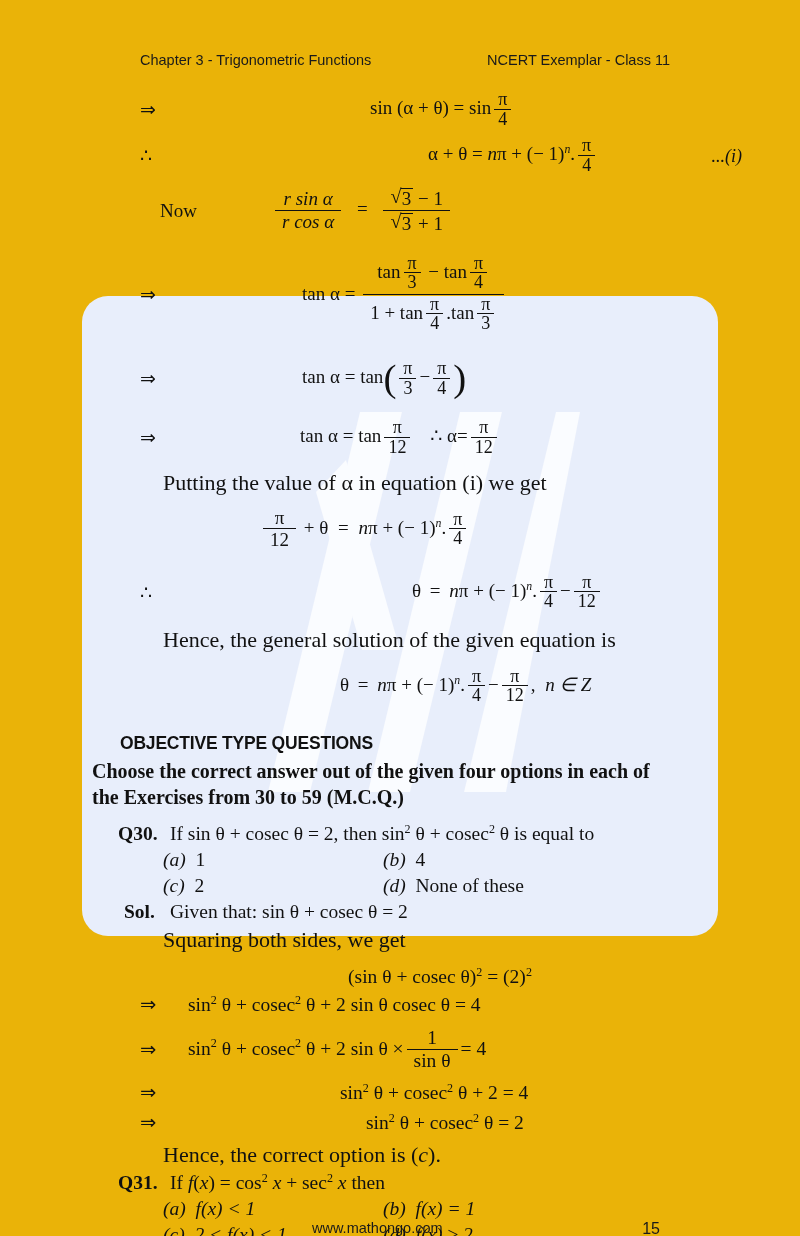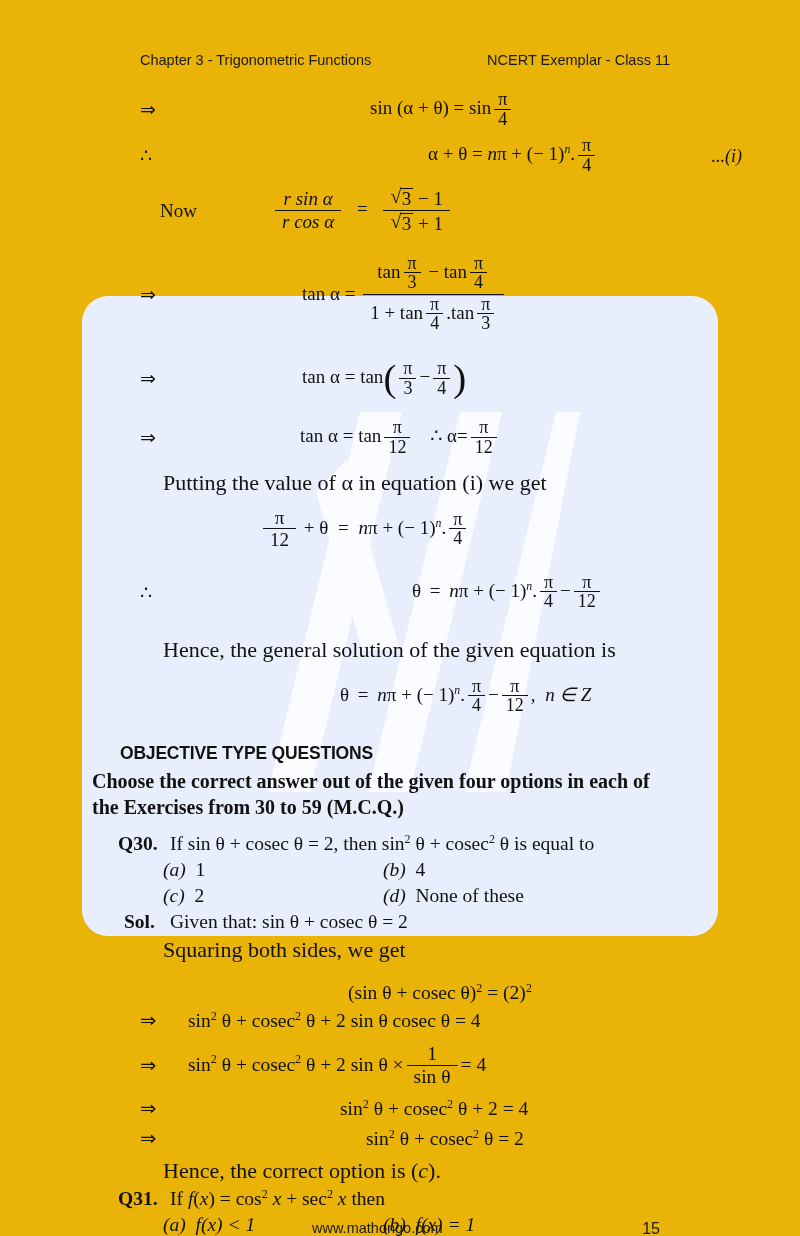--- a/index.html
+++ b/index.html
@@ -376,21 +376,21 @@
         <span>(− 1)</span><sup class="mi">n</sup><span>.</span><span class="frac">
             <span class="num">π</span>
             <span class="den">4</span>
           </span><span>−</span><span class="frac">
             <span class="num">π</span>
             <span class="den">12</span>
           </span>
       </span>
     </div>
 
-    <div class="plainrow" style="padding-left:163px; margin-top:12px;">
+    <div class="plainrow" style="padding-left:163px; margin-top:2px;">
       <span>Hence, the general solution of the given equation is</span>
     </div>
 
     <div class="row" style="min-height:64px; padding-left:340px;">
       <span class="expr">
         <span>θ</span>
         <span style="margin:0 4px;">=</span>
         <span class="mi">n</span><span>π</span>
         <span>+</span>
         <span>(− 1)</span><sup class="mi">n</sup><span>.</span><span class="frac">
@@ -430,21 +430,21 @@
     </div>
 
     <div class="solrow" style="padding-left:124px;">
       <span class="snum" style="width:46px;font-family:Liberation Serif, serif;">Sol.</span>
       <span>Given that: sin <span>θ</span> + cosec <span>θ</span> = 2</span>
     </div>
     <div class="plainrow">
       <span>Squaring both sides, we get</span>
     </div>
 
-    <div class="centerrow" style="padding-left:0; margin-left:140px; width:600px; margin-top:18px;">
+    <div class="centerrow" style="padding-left:0; margin-left:140px; width:600px; margin-top:12px;">
       (sin <span>θ</span> + cosec <span>θ</span>)<sup>2</sup> = (2)<sup>2</sup>
     </div>
 
     <div class="steprow" style="min-height:34px;">
       <span class="arr">⇒</span>
       <span>sin<sup>2</sup> <span>θ</span> + cosec<sup>2</sup> <span>θ</span> + 2 sin <span>θ</span> cosec <span>θ</span> = 4</span>
     </div>
 
     <div class="steprow" style="min-height:56px;">
       <span class="arr">⇒</span>

